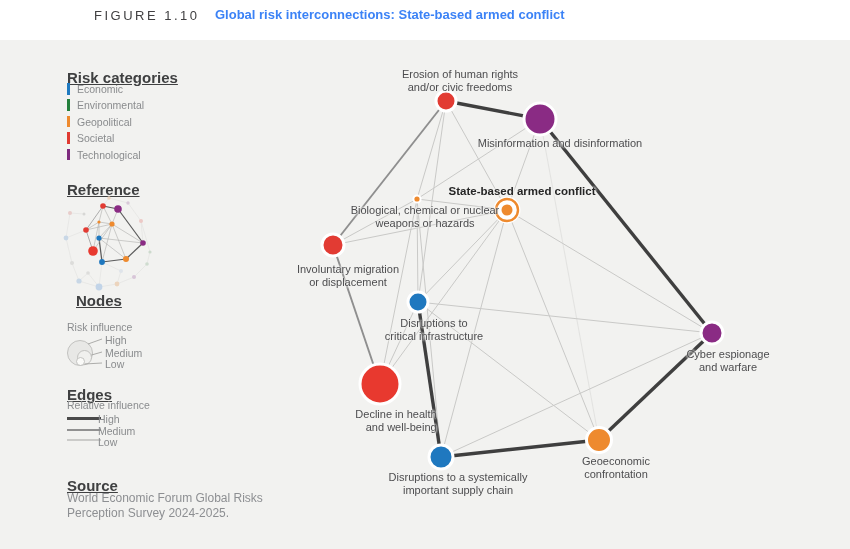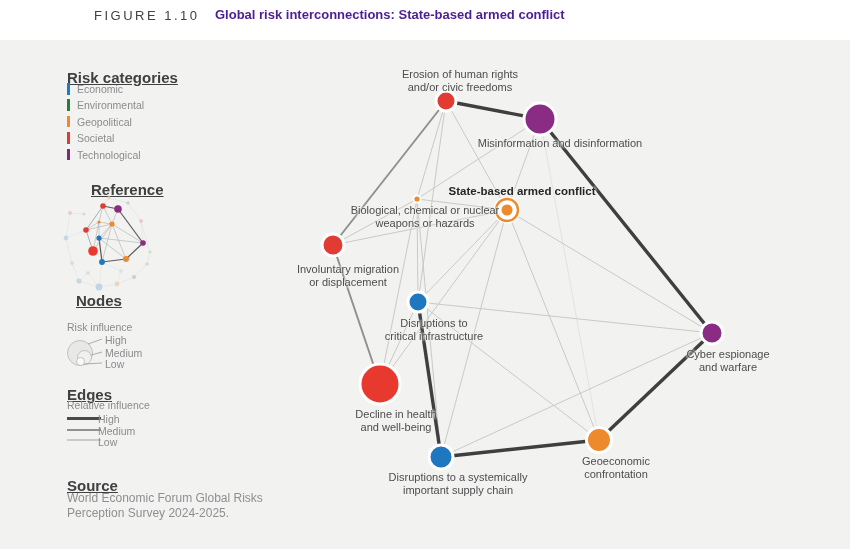--- a/index.html
+++ b/index.html
@@ -1,20 +1,20 @@
 <!DOCTYPE html>
 <html><head>
 <meta charset="utf-8">
 <style>
   html,body{margin:0;padding:0;background:#ffffff;}
   .page{position:relative;width:850px;height:549px;background:#ffffff;overflow:hidden;
         font-family:"Liberation Sans","DejaVu Sans",sans-serif;}
   .panel{position:absolute;left:0;top:40px;width:850px;height:509px;background:#f2f2f0;}
   .hdr-label{position:absolute;left:94px;top:8px;font-size:13px;letter-spacing:2.5px;color:#414042;}
-  .hdr-title{position:absolute;left:215px;top:7px;font-size:13px;font-weight:bold;color:#4c1d95;}
+  .hdr-title{position:absolute;left:215px;top:7px;font-size:13px;font-weight:bold;color:#3b82f6;}
 
   .sb-head{position:absolute;font-size:15px;font-weight:bold;color:#3f4041;text-decoration:underline;}
   .sb-sub{position:absolute;font-size:10.5px;color:#8a8c8e;}
   .sb-txt{position:absolute;font-size:12px;color:#8d8f92;line-height:13px;}
 
   #risk-list{position:absolute;left:67px;top:83px;}
   .risk-row{display:flex;align-items:flex-start;height:11.5px;margin-bottom:4.9px;}
   .risk-swatch{width:3px;height:11.5px;margin-right:7px;}
   .risk-label{font-size:10.5px;color:#8a8c8e;}
 
@@ -58,21 +58,21 @@
       <div class="risk-row">
         <span class="risk-swatch" style="background: rgb(224, 58, 49);"></span>
         <span class="risk-label">Societal</span>
       </div>
       <div class="risk-row">
         <span class="risk-swatch" style="background: rgb(125, 42, 125);"></span>
         <span class="risk-label">Technological</span>
       </div>
     </div>
 
-  <div class="sb-head" style="left:67px;top:181px;margin-left:24px;">Reference</div>
+  <div class="sb-head" style="left:67px;top:181px;">Reference</div>
   <svg id="refmap" style="left:56px;top:194px;" width="100" height="98" viewBox="56 194 100 98">
       <line x1="103" y1="206" x2="118" y2="209" stroke="#5a5a5a" stroke-width="1.2"></line>
       <line x1="118" y1="209" x2="143" y2="243" stroke="#5a5a5a" stroke-width="1.2"></line>
       <line x1="143" y1="243" x2="126" y2="259" stroke="#5a5a5a" stroke-width="1.2"></line>
       <line x1="126" y1="259" x2="102" y2="262" stroke="#5a5a5a" stroke-width="1.2"></line>
       <line x1="102" y1="262" x2="99" y2="238" stroke="#5a5a5a" stroke-width="1.2"></line>
       <line x1="103" y1="206" x2="86" y2="230" stroke="#9b9b9b" stroke-width="0.8"></line>
       <line x1="86" y1="230" x2="93" y2="251" stroke="#9b9b9b" stroke-width="0.8"></line>
       <line x1="112" y1="224" x2="103" y2="206" stroke="#aeaeac" stroke-width="0.6"></line>
       <line x1="112" y1="224" x2="118" y2="209" stroke="#aeaeac" stroke-width="0.6"></line>
@@ -209,21 +209,21 @@
       <div class="node-label" style="left: 444px; top: 68px;">Erosion of human rights
 and/or civic freedoms</div>
       <div class="node-label" style="left: 544px; top: 137px;">Misinformation and disinformation</div>
       <div class="node-label bold" style="left: 506px; top: 185px;">State-based armed conflict</div>
       <div class="node-label" style="left: 409px; top: 204px;">Biological, chemical or nuclear
 weapons or hazards</div>
       <div class="node-label" style="left: 332px; top: 263px;">Involuntary migration
 or displacement</div>
       <div class="node-label" style="left: 418px; top: 317px;">Disruptions to
 critical infrastructure</div>
-      <div class="node-label" style="left: 380px; top: 408px;">Decline in health
+      <div class="node-label" style="left: 380px; top: 408px; text-align: right;">Decline in health
 and well-being</div>
       <div class="node-label" style="left: 442px; top: 471px;">Disruptions to a systemically
 important supply chain</div>
       <div class="node-label" style="left: 600px; top: 455px;">Geoeconomic
 confrontation</div>
       <div class="node-label" style="left: 712px; top: 348px;">Cyber espionage
 and warfare</div>
     </div>
 
 </div>

